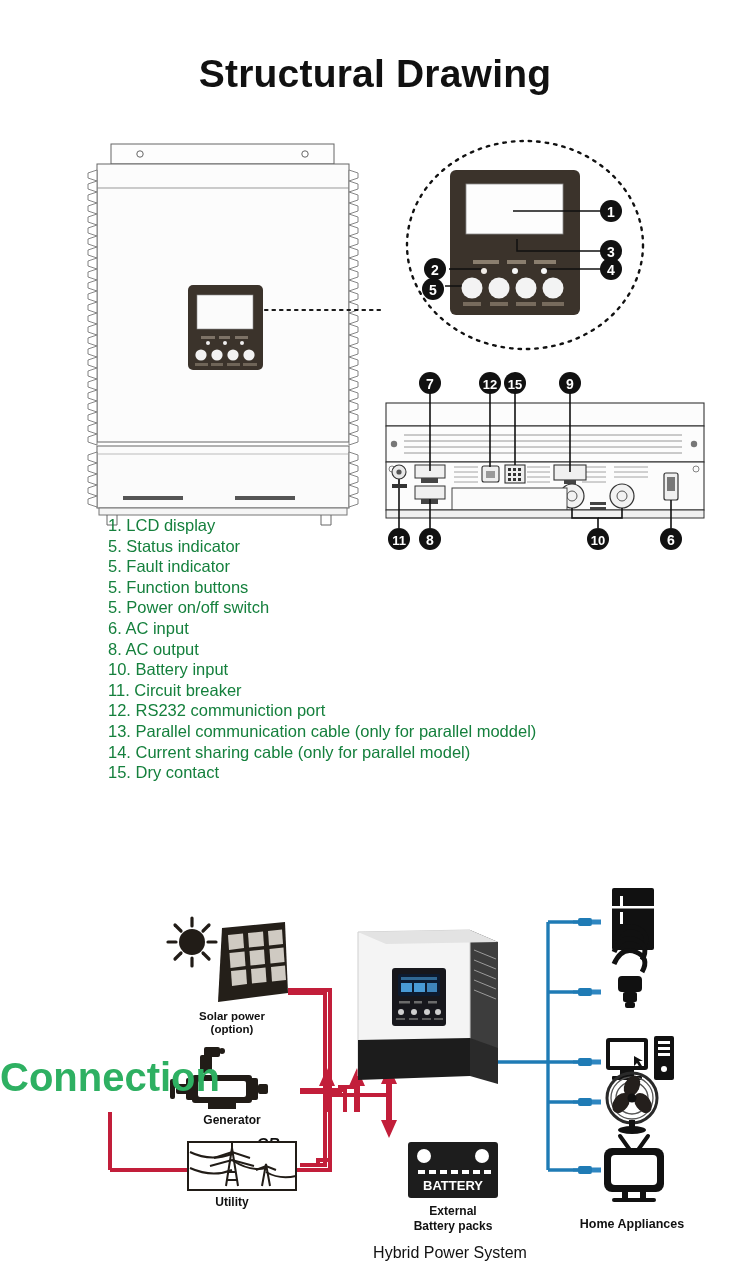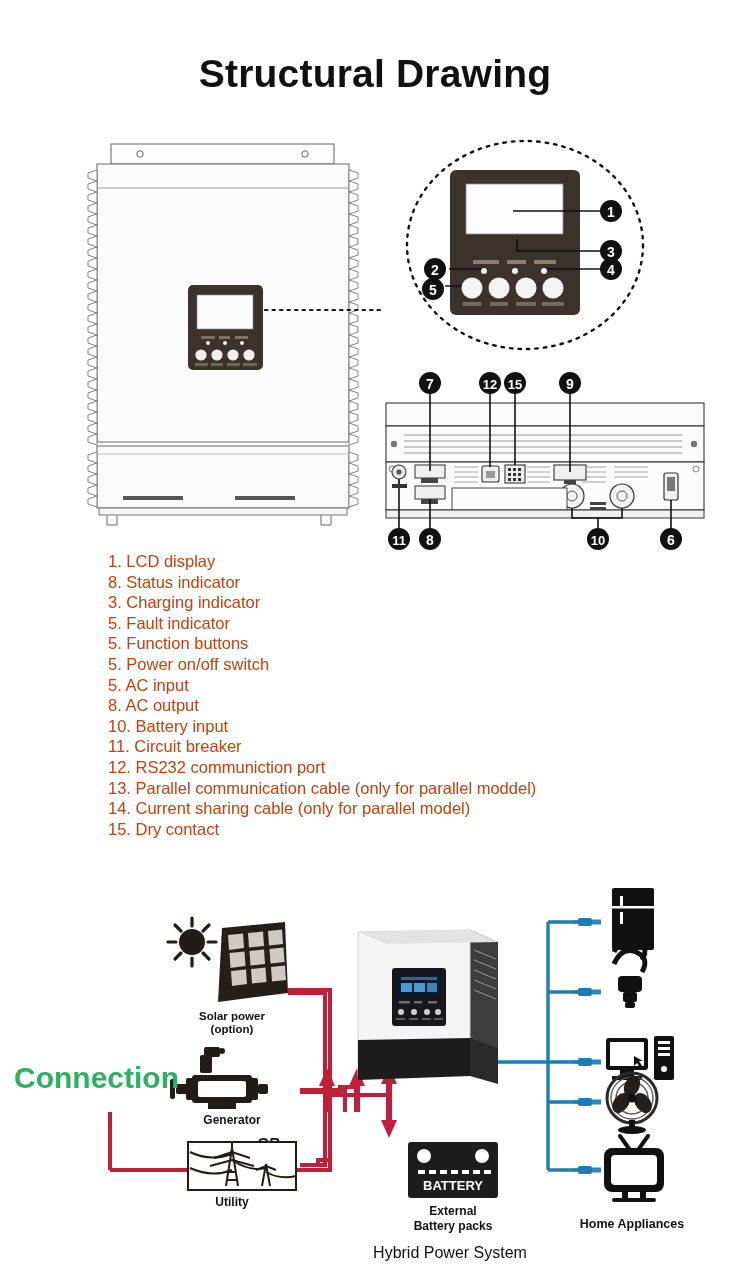--- a/index.html
+++ b/index.html
@@ -28,31 +28,31 @@
   #inverter-front { position:absolute; left:85px; top:140px; width:295px; height:395px; }
 
   
   #panel-detail { position:absolute; left:405px; top:138px; width:245px; height:215px; }
 
   
   #rear-panel { position:absolute; left:382px; top:372px; width:330px; height:180px; }
 
   
   .legend {
-    position:absolute; left:108px; top:551px; width:560px;
+    position:absolute; left:108px; top:515px; width:560px;
     font-size:16.5px; line-height:20.6px;
-    color:#c2410c;
+    color:#15803d;
   }
   .legend div { white-space:nowrap; }
 
   
   #connection { position:absolute; left:0; top:880px; width:750px; height:400px; }
   .conn-title {
-    position:absolute; left:14px; top:180px; width:210px;
-    font-size:30px; font-weight:bold; line-height:35px;
+    position:absolute; left:0; top:180px; width:210px;
+    font-size:40px; font-weight:bold; line-height:35px;
     color:#2EB062;
   }
   svg { display:block; overflow:visible; }
 </style>
 </head>
 <body>
 
 <div class="page">
 
   <div class="title">Structural Drawing</div>
@@ -385,26 +385,25 @@
         <g>
           <circle cx="289" cy="167" r="11" fill="#111"></circle>
           <text x="289" y="172.5" fill="#fff" font-size="14" font-weight="bold" text-anchor="middle" font-family="Liberation Sans, sans-serif">6</text>
         </g>
       </g>
     </svg>
   </div>
 
   <div class="legend">
     <div>1. LCD display</div>
-    <div>8. Status indicator</div>
-    <div>3. Charging indicator</div>
+    <div>5. Status indicator</div>
     <div>5. Fault indicator</div>
     <div>5. Function buttons</div>
     <div>5. Power on/off switch</div>
-    <div>5. AC input</div>
+    <div>6. AC input</div>
     <div>8. AC output</div>
     <div>10. Battery input</div>
     <div>11. Circuit breaker</div>
     <div>12. RS232 communiction port</div>
     <div>13. Parallel communication cable (only for parallel moddel)</div>
     <div>14. Current sharing cable (only for parallel model)</div>
     <div>15. Dry contact</div>
   </div>
 
   <div id="connection">

